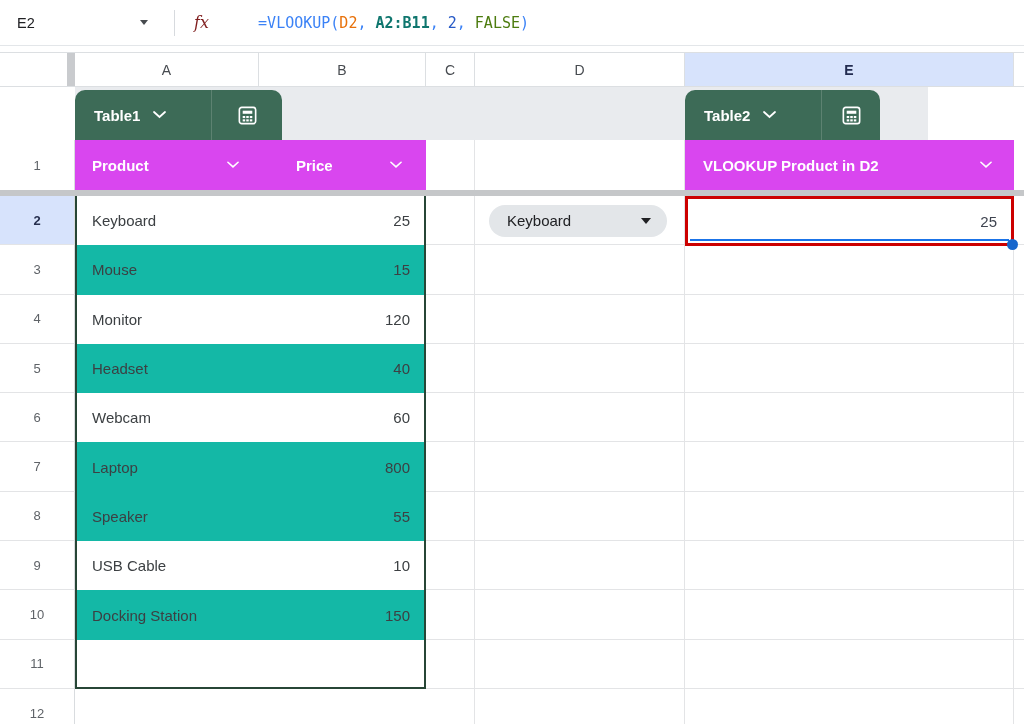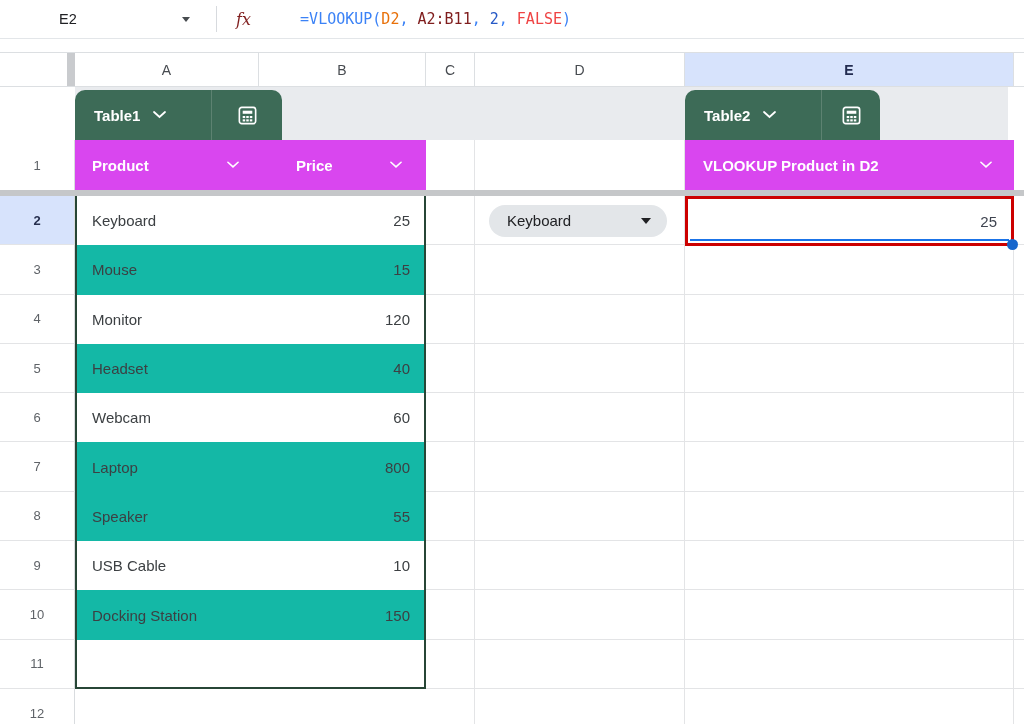--- a/index.html
+++ b/index.html
@@ -4,50 +4,50 @@
 <style>
   * { margin:0; padding:0; box-sizing:border-box; }
   html,body { width:1024px; height:724px; }
   body {
     position:relative; overflow:hidden; background:#fff;
     font-family:"Liberation Sans", sans-serif; color:#3c4043;
   }
   .abs { position:absolute; }
 
   
-  #formula-bar { top:0; left:0; width:1024px; height:39px; background:#fff;
-    border-bottom:1px solid #e3e6e9; display:flex; align-items:center;padding-left:42px; }
+  #formula-bar { top:0; left:0; width:1024px; height:46px; background:#fff;
+    border-bottom:1px solid #e3e6e9; display:flex; align-items:center; }
   .name-box { width:160px; height:100%; display:flex; align-items:center;
     justify-content:space-between; padding:0 12px 0 17px; font-size:14.5px; color:#202124; }
   .name-arrow { width:0; height:0; border-left:4.5px solid transparent;
     border-right:4.5px solid transparent; border-top:5.5px solid #474b4f; }
   .fb-divider { width:1px; height:26px; background:#d7dade; margin-left:14px; }
   .fx { margin-left:19px; font-family:"DejaVu Serif", serif; font-style:italic;
     font-size:16px; color:#7f1d1d; }
   .formula { margin-left:13px; font-family:"DejaVu Sans Mono", monospace;
     font-size:15px; white-space:pre; }
   .f-dark  { color:#3b82f6; }
   .f-orange{ color:#e8710a; }
-  .f-purple{ color:#7f1d1d; }
+  .f-purple{ color:#0f766e;font-weight:bold; }
   .f-num   { color:#2659c6; }
-  .f-bool  { color:#ef4444; }
+  .f-bool  { color:#4d7c0f; }
 
   
   #col-headers { top:52px; left:0; width:1024px; height:35px; display:flex;
     border-top:1px solid #dcdfe2; border-bottom:1px solid #dcdfe2; }
   .ch { border-right:1px solid #dcdfe2; display:flex; align-items:center;
     justify-content:center; font-size:14px; color:#474b50; background:#fff; }
   .ch-corner { width:67px; border-right:none; }
   .ch-strip  { width:8px; background:#c9cbce; border-right:none; }
   .ch-a { width:184px; } .ch-b { width:167px; } .ch-c { width:49px; } .ch-d { width:210px; }
   .ch-e { width:329px; background:#d7e3fc; color:#232c50; font-weight:700; }
   .ch-f { width:10px; border-right:none; }
 
   
-  #chip-band { top:87px; left:0; width:1008px; height:53px; background:#fff; }
+  #chip-band { top:87px; left:0; width:928px; height:53px; background:#fff; }
   .band-gray { position:absolute; left:75px; right:0; top:0; height:100%; background:#e9ebee; }
   .chip { position:absolute; bottom:0; height:50px; background:#3d6b57;
     border-radius:10px 10px 0 0; display:flex; color:#fff; }
   #chip1 { left:75px; width:207px; }
   #chip2 { left:685px; width:195px; }
   .chip-label-seg { flex:1; display:flex; align-items:center; padding-left:19px;
     gap:13px; font-size:15px; font-weight:600; border-right:1px solid #5d8271; }
   .chip-icon-seg { display:flex; align-items:center; justify-content:center; }
   #chip1 .chip-icon-seg { width:70px; } #chip2 .chip-icon-seg { width:58px; }
 

